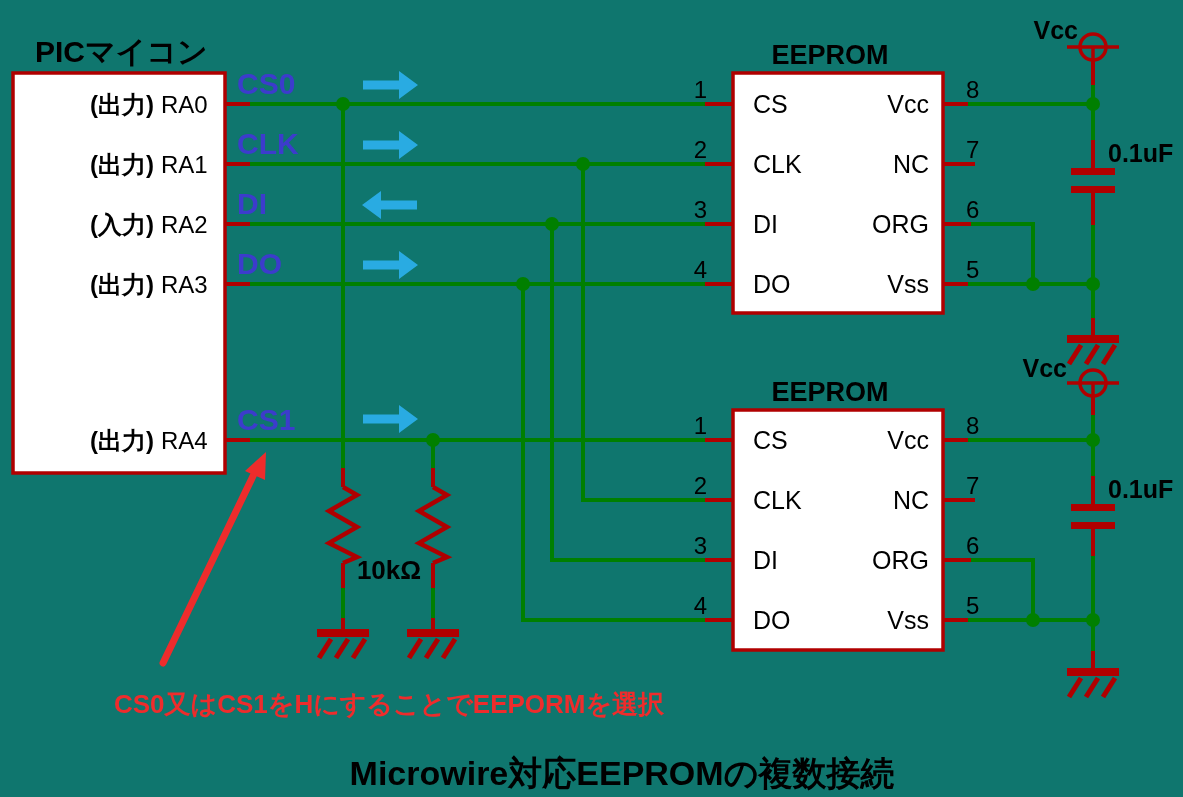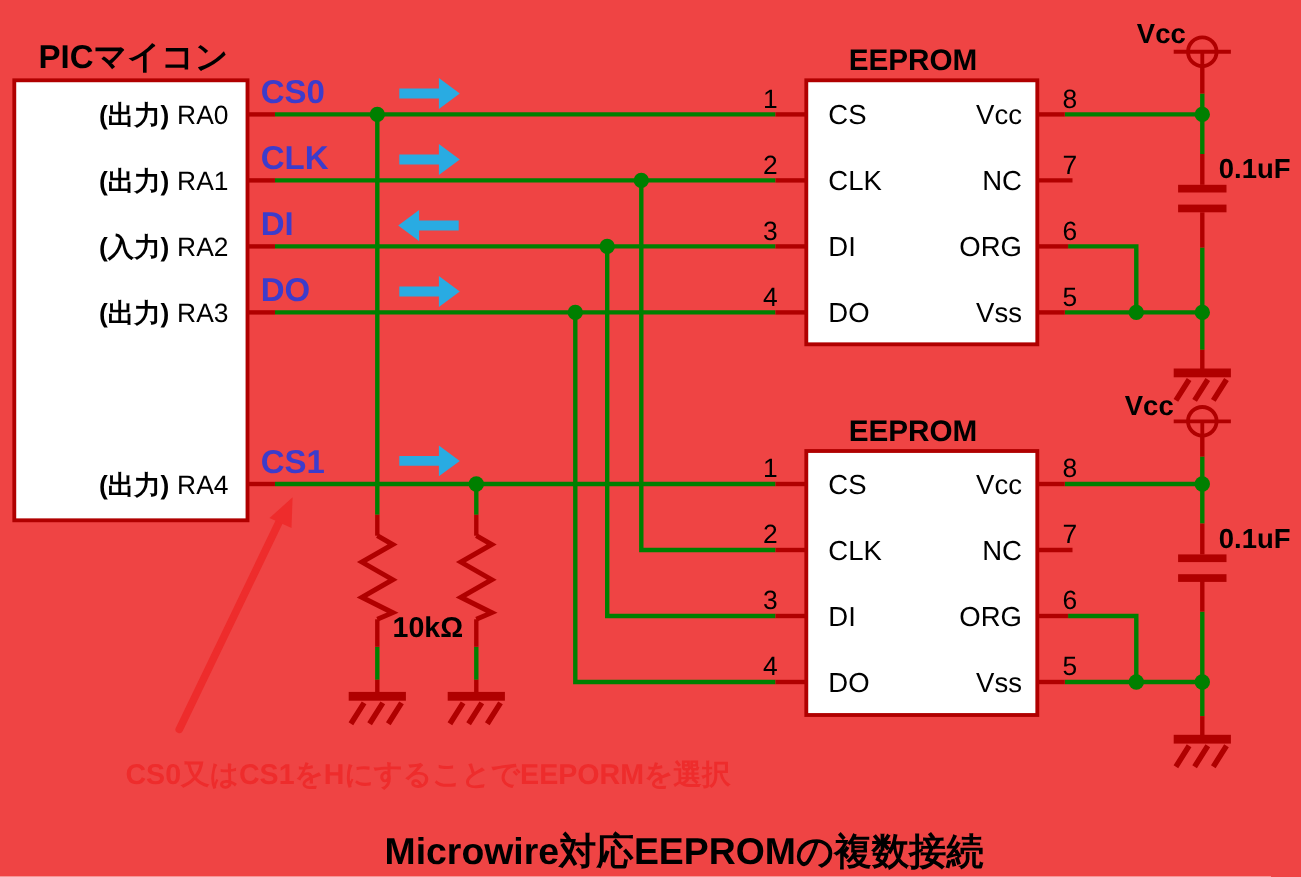--- a/index.html
+++ b/index.html
@@ -1,16 +1,16 @@
 <!DOCTYPE html>
 <html><head>
 <meta charset="utf-8">
 <style>
   html,body{margin:0;padding:0;background:#fff;}
-  .stage{position:relative;width:1183px;height:797px;background:#ef4444;overflow:hidden;
+  .stage{position:relative;width:1183px;height:797px;background:#0f766e;overflow:hidden;
          font-family:"Liberation Sans", sans-serif;}
   svg{display:block}
   
   .w   {stroke:#007F00;stroke-width:4;fill:none;stroke-linecap:butt;}
   .s   {stroke:#B00000;stroke-width:4;fill:none;stroke-linecap:butt;}
   .box {fill:#ffffff;stroke:#B00000;stroke-width:3.5;}
   .comp{stroke:#B00000;stroke-width:4.5;fill:none;stroke-linejoin:miter;}
   .compthin{stroke:#B00000;stroke-width:3.5;fill:none;}
   .fillred{fill:#B00000;stroke:none;}
   .hatch{stroke:#B00000;stroke-width:5;stroke-linecap:butt;}

